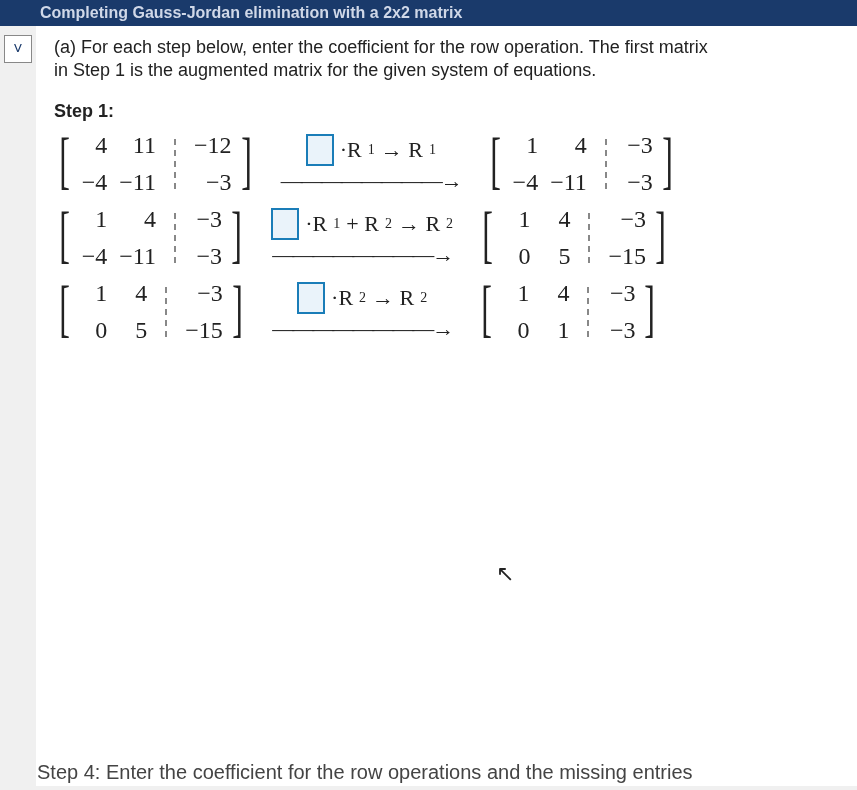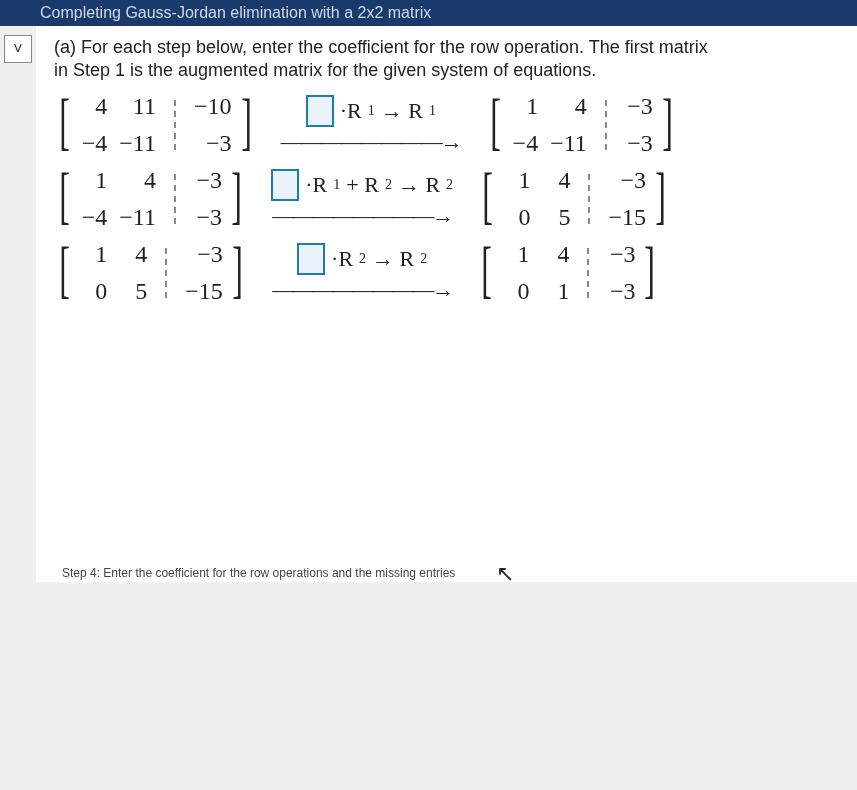--- a/index.html
+++ b/index.html
@@ -9,41 +9,41 @@
   width: 857px;
   height: 790px;
   overflow: hidden;
   position: relative;
 }
 .header {
   background: #1a3a6b;
   color: #d0d8e8;
   padding: 4px 40px;
   font-size: 16px;
-  font-weight: normal;
+  font-weight: bold;
 }
 .expand-btn {
   position: absolute;
   left: 4px;
   top: 35px;
   width: 28px;
   height: 28px;
   background: #fff;
   border: 1px solid #888;
   display: flex;
   align-items: center;
   justify-content: center;
   font-size: 16px;
   color: #1a3a6b;
 }
 .content {
   background: #fff;
   margin-left: 36px;
   padding: 10px 18px;
-  height: 556px;
+  height: 760px;
   position: relative;
   color: #222;
   font-size: 18px;
 }
 .prompt { line-height: 1.3; max-width: 660px; }
 .step-label { font-weight: bold; margin-top: 18px; margin-bottom: 8px; font-size: 18px; }
 .step-row {
   display: flex;
   align-items: center;
   gap: 24px;
@@ -72,21 +72,21 @@
   align-items:center;
   justify-content:center;
   font-size:28px;
   font-family:"Times New Roman", serif;
   box-shadow: 2px 2px 4px rgba(0,0,0,0.2);
 }
 .side-x { background:#000; color:#fff; }
 .frac { display:inline-flex; flex-direction:column; align-items:center; font-size:18px; line-height:1; }
 .frac .n { border-bottom:2px solid #000; padding:0 4px; }
 .frac .d { padding:0 4px; }
-.footer-cut { position:absolute; bottom:2px; left:26px; font-size:12px; color:#444; }
+.footer-cut { position:absolute; bottom:2px; left:1px; font-size:20px; color:#444; }
 .cursor { position:absolute; font-size:22px; left:460px; top:535px; }
 </style>
 </head>
 <body>
 
 <div class="header">
   <span>Completing Gauss-Jordan elimination with a 2x2 matrix</span>
 </div>
 
 <div class="expand-btn">
@@ -101,35 +101,36 @@
     </span>
   </div>
   <div class="side-btn side-x">
     <span>✕</span>
   </div>
 </div>
 
 <div class="content">
   <div class="prompt">(a) For each step below, enter the coefficient for the row operation. The first matrix in Step 1 is the augmented matrix for the given system of equations.</div>
 
+  <div class="step-label">Step 1:</div>
   <div class="step-row">
     <div class="matrix">
       <span class="bracket">[</span>
       <div class="mcells">
         <div class="col">
             <span>4</span>
             <span>−4</span>
           </div>
         <div class="col">
             <span>11</span>
             <span>−11</span>
           </div>
         <div class="divider"></div>
         <div class="col">
-            <span>−10</span>
+            <span>−12</span>
             <span>−3</span>
           </div>
       </div>
       <span class="bracket">]</span>
     </div>
     <div class="op-col">
       <div class="op-line">
         <span class="coef-box"></span>
         <span>·R</span>
           <span class="sub">1</span>

